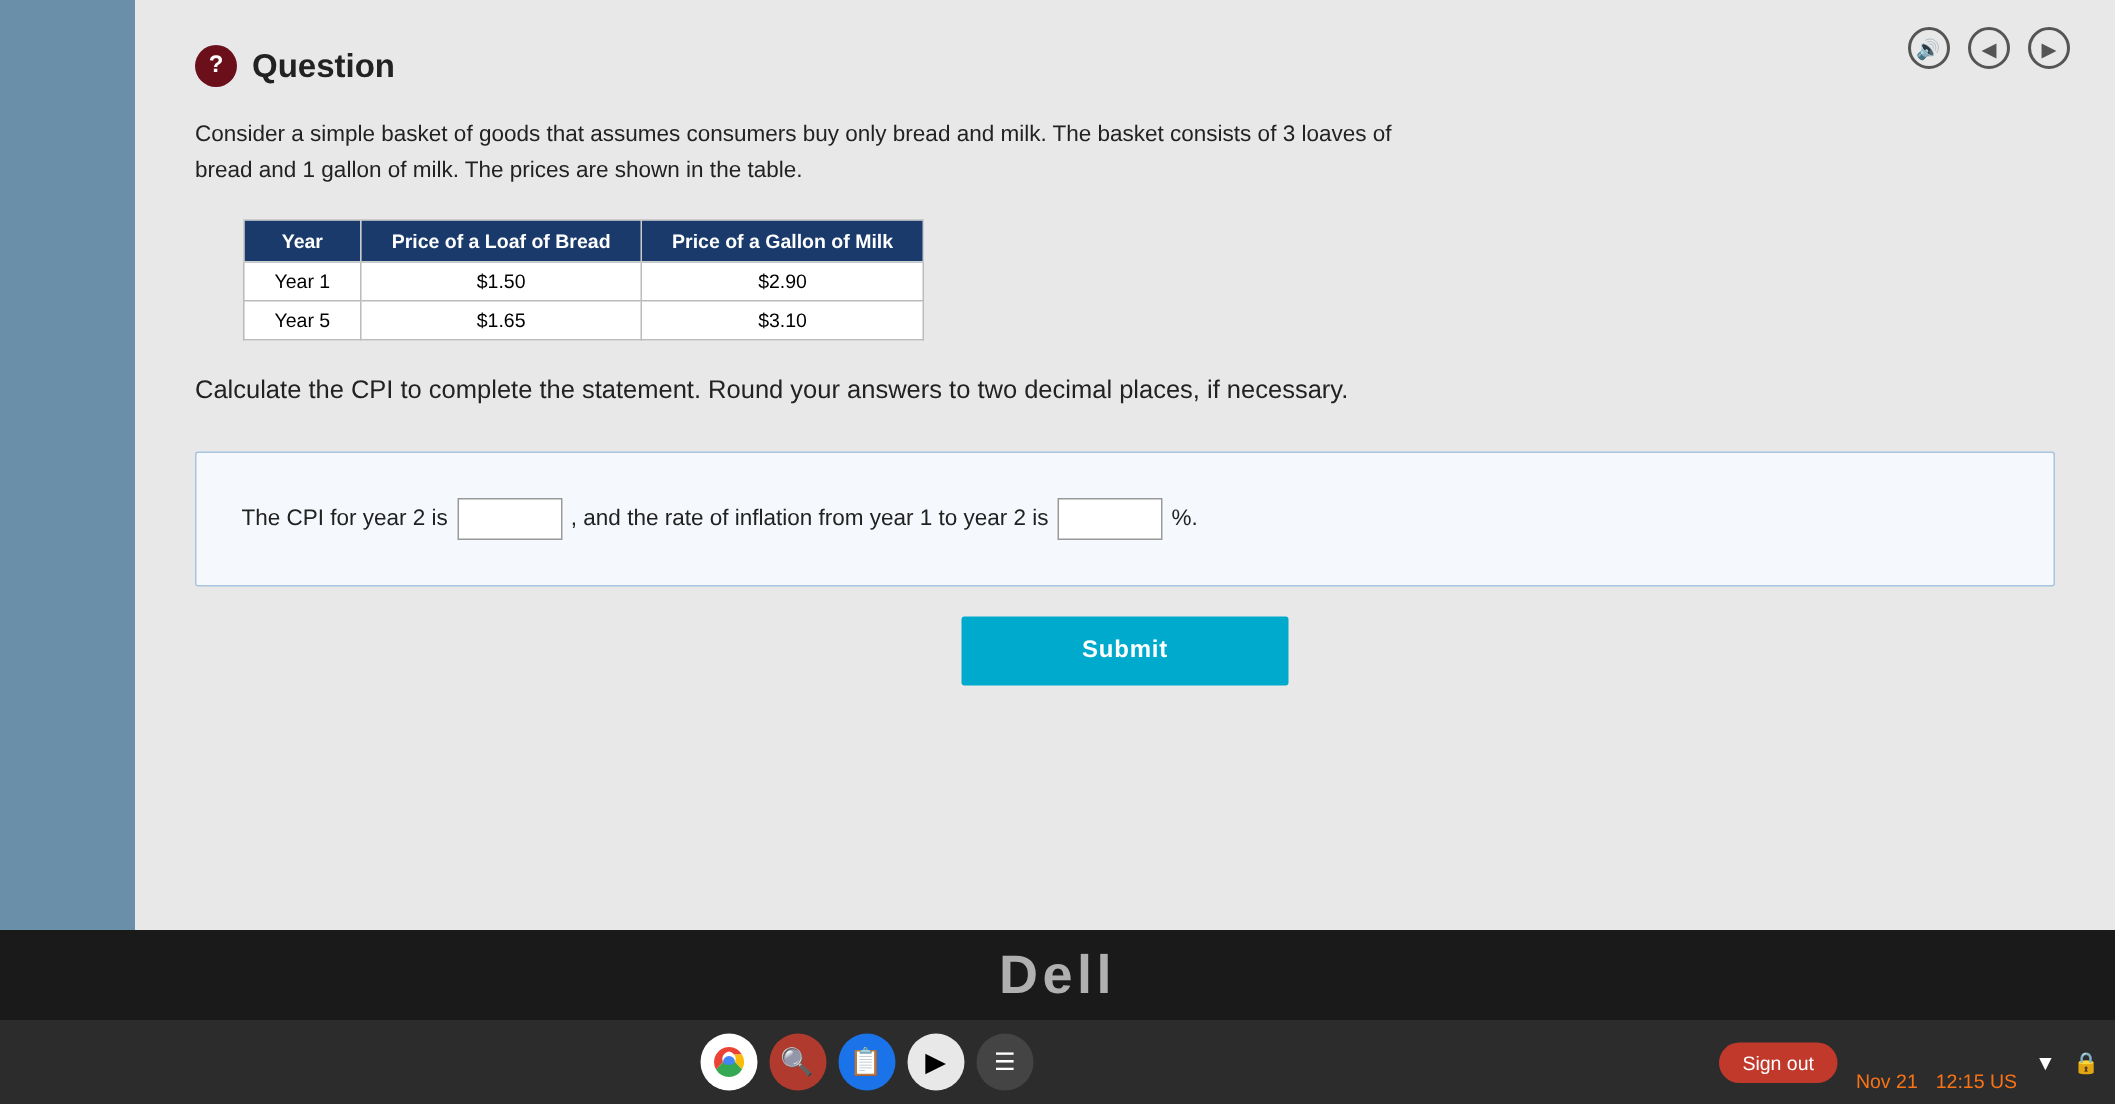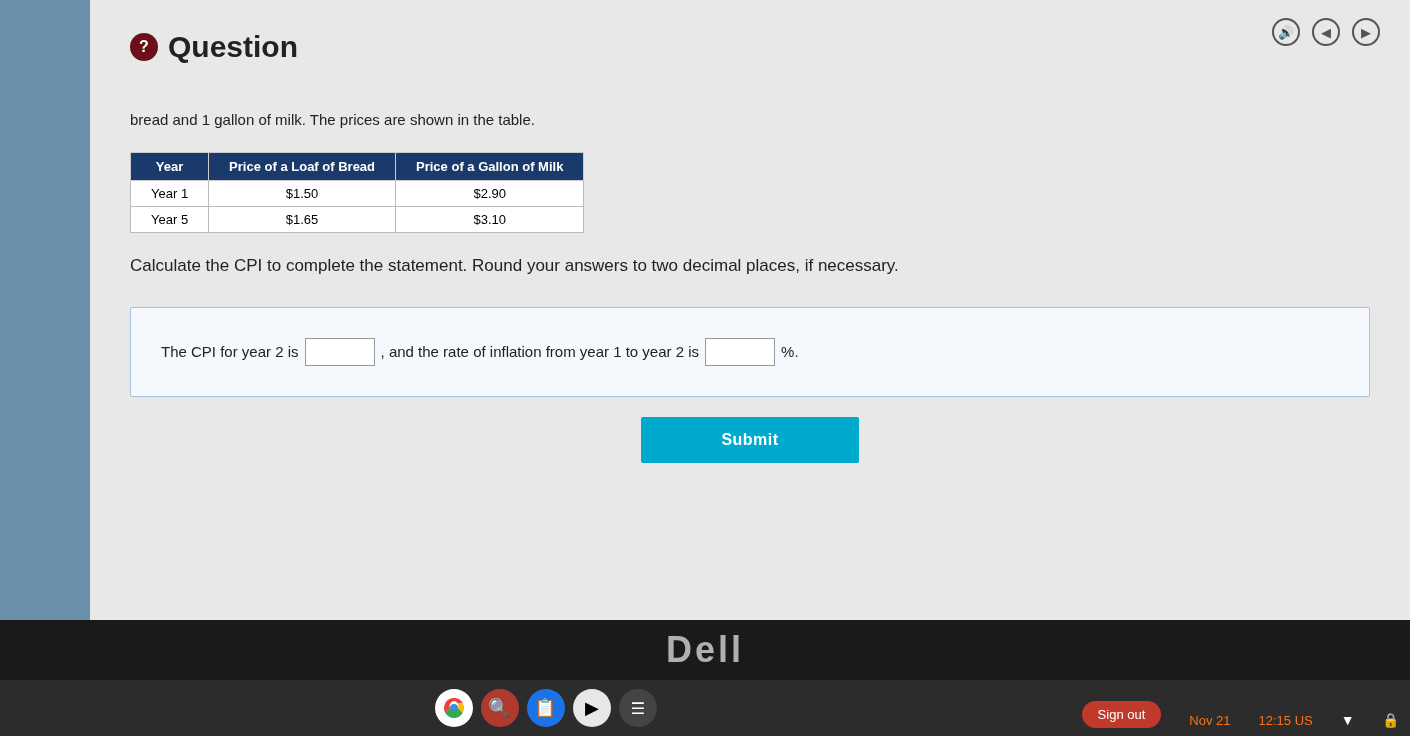--- a/index.html
+++ b/index.html
@@ -69,36 +69,37 @@
       color: white;
       display: flex;
       align-items: center;
       justify-content: center;
       font-weight: bold;
       font-size: 16px;
       flex-shrink: 0;
     }
 
     .question-title {
-      font-size: 30px;
+      font-size: 22px;
       font-weight: bold;
       color: #222;
     }
 
     .question-body {
       font-size: 15px;
       color: #222;
       line-height: 1.6;
       margin-bottom: 20px;
     }
 
     .data-table {
       border-collapse: collapse;
       margin-bottom: 20px;
       width: auto;
+      margin-left: 32px;
     }
 
     .data-table th {
       background: #1a3a6b;
       color: white;
       padding: 6px 20px;
       font-size: 13px;
       font-weight: bold;
       border: 1px solid #ccc;
       text-align: center;
@@ -202,22 +203,22 @@
     }
 
     .taskbar-app.chrome { background: white; }
     .taskbar-app.search { background: #cc3300; }
     .taskbar-app.files { background: #1a73e8; }
     .taskbar-app.play { background: #e8e8e8; }
     .taskbar-app.apps { background: #555; }
 
     .taskbar-right {
       display: flex;
-      align-items: flex-end;
-      gap: 28px;
+      align-items: center;
+      gap: 12px;
       margin-left: auto;
     }
 
     .sign-out-btn {
       background: #c0392b;
       color: white;
       border: none;
       padding: 6px 16px;
       border-radius: 15px;
       font-size: 13px;
@@ -286,21 +287,21 @@
     </div>
 
     <div class="question-header">
       <div class="question-icon">
         <span>?</span>
       </div>
       <span class="question-title">Question</span>
     </div>
 
     <div class="question-body">
-      <br>
+      <span>Consider a simple basket of goods that assumes consumers buy only bread and milk. The basket consists of 3 loaves of</span><br>
       <span>bread and 1 gallon of milk. The prices are shown in the table.</span>
     </div>
 
     <table class="data-table">
       <thead>
         <tr>
           <th>Year</th>
           <th>Price of a Loaf of Bread</th>
           <th>Price of a Gallon of Milk</th>
         </tr>

